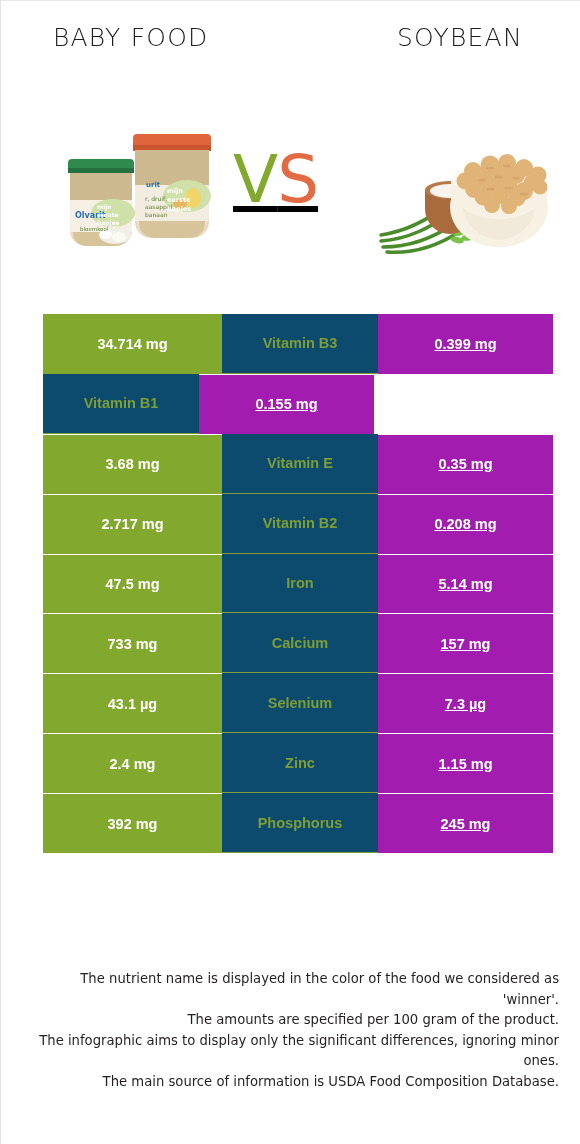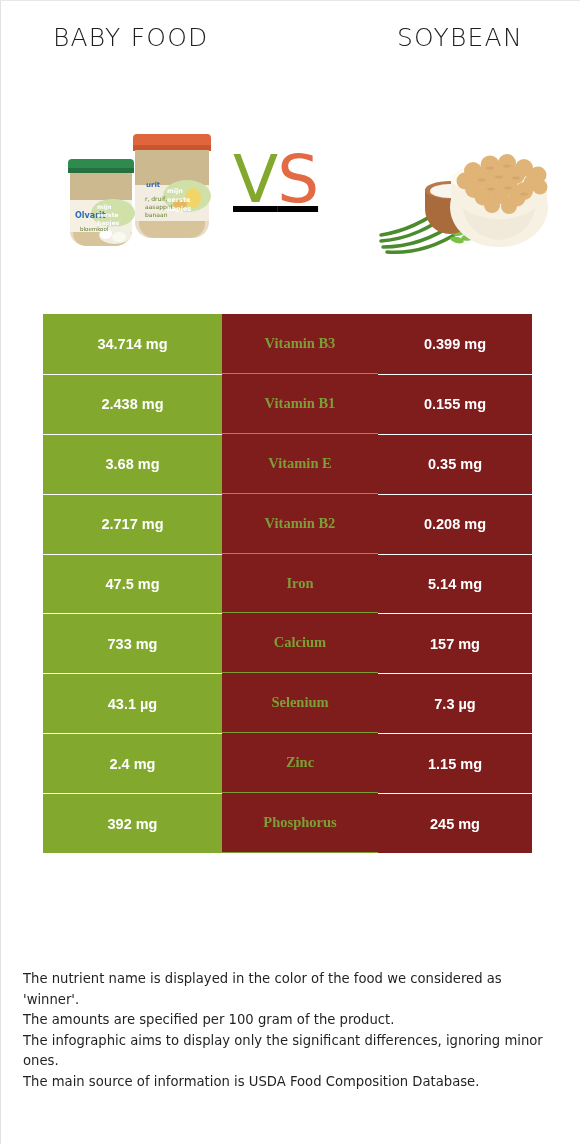--- a/index.html
+++ b/index.html
@@ -88,45 +88,45 @@
     font-weight: 600;
     box-sizing: border-box;
   }
   .cell-left {
     width: 179px;
     background: #82a92e;
     color: #ffffff;
   }
   .cell-mid {
     width: 156px;
-    background: #7f1d1d;
+    background: #0c4a6e;
     color: #7d9e36;
     border-bottom: 1px solid #7d9e36;
-    font-family: Liberation Serif, serif;
   }
   .row:last-child .cell-mid {
     border-bottom: 1px solid #7d9e36;
   }
   .cell-right {
-    width: 154px;
-    background: #7f1d1d;
+    width: 175px;
+    background: #a21caf;
     color: #ffffff;
+    text-decoration: underline;
   }
   .row + .row .cell-left,
   .row + .row .cell-right {
     border-top: 1.5px solid #ffffff;
   }
 
   
   .footer {
     position: absolute;
     left: 22px;
     top: 968px;
     width: 536px;
-    text-align: left;
+    text-align: right;
     font-size: 13.2px;
     line-height: 20.5px;
     color: #231f20;
     font-family: "DejaVu Sans", sans-serif;
   }
 </style>
 </head>
 <body>
 
 <div class="header">
@@ -239,21 +239,20 @@
 
 <div class="table">
 
   <div class="row">
     <div class="cell cell-left">34.714 mg</div>
     <div class="cell cell-mid">Vitamin B3</div>
     <div class="cell cell-right">0.399 mg</div>
   </div>
 
   <div class="row">
-    <div class="cell cell-left">2.438 mg</div>
     <div class="cell cell-mid">Vitamin B1</div>
     <div class="cell cell-right">0.155 mg</div>
   </div>
 
   <div class="row">
     <div class="cell cell-left">3.68 mg</div>
     <div class="cell cell-mid">Vitamin E</div>
     <div class="cell cell-right">0.35 mg</div>
   </div>
 

